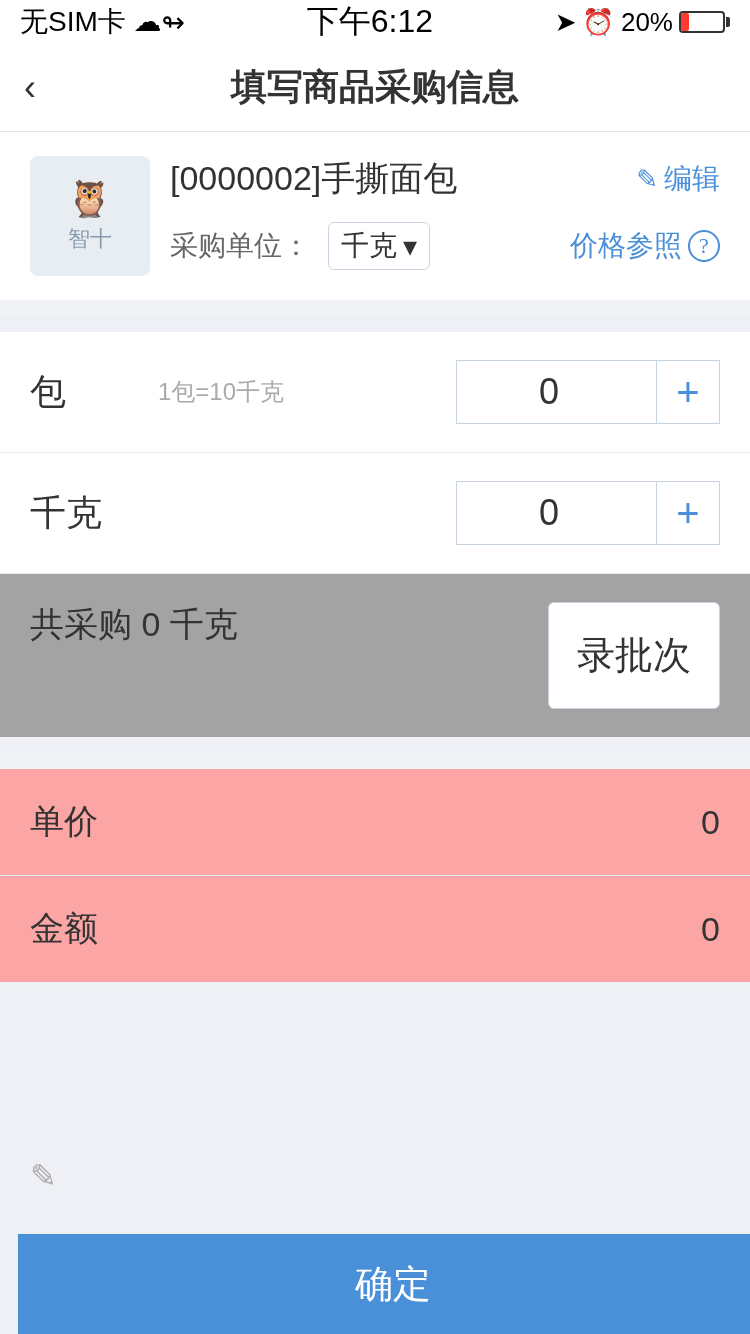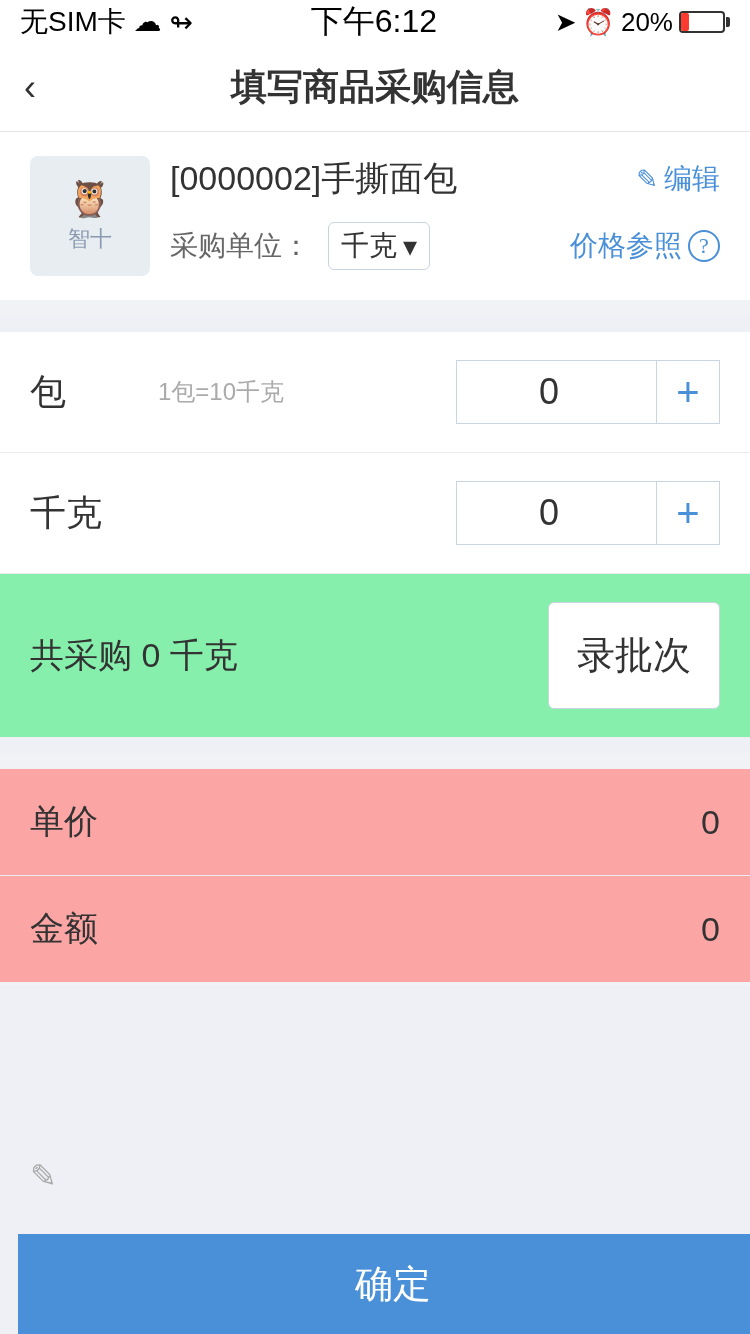--- a/index.html
+++ b/index.html
@@ -18,21 +18,21 @@
       width: 750px;
       height: 44px;
       background: #fff;
       display: flex;
       align-items: center;
       justify-content: space-between;
       padding: 0 20px;
       font-size: 28px;
       color: #000;
     }
-    .status-left { display: flex; align-items: center; gap: 8px; }
+    .status-left { display: flex; align-items: center; }
     .status-center { font-size: 32px; font-weight: 500; }
     .status-right { display: flex; align-items: center; gap: 6px; font-size: 26px; }
     .battery-icon {
       display: inline-flex; align-items: center;
     }
     .battery-body {
       width: 46px; height: 22px;
       border: 2px solid #333;
       border-radius: 4px;
       position: relative;
@@ -220,24 +220,23 @@
       font-size: 40px;
       display: flex;
       align-items: center;
       justify-content: center;
       cursor: pointer;
     }
 
     
     .summary-row {
       display: flex;
-      align-items: center;
       justify-content: space-between;
       padding: 28px 30px;
-      background: #86efac;
+      background: #a3a3a3;
     }
     .summary-text {
       font-size: 34px;
       color: #333;
     }
     .record-batch-btn {
       border: 1px solid #c8d4e0;
       border-radius: 6px;
       padding: 27px 28px;
       font-size: 38px;

